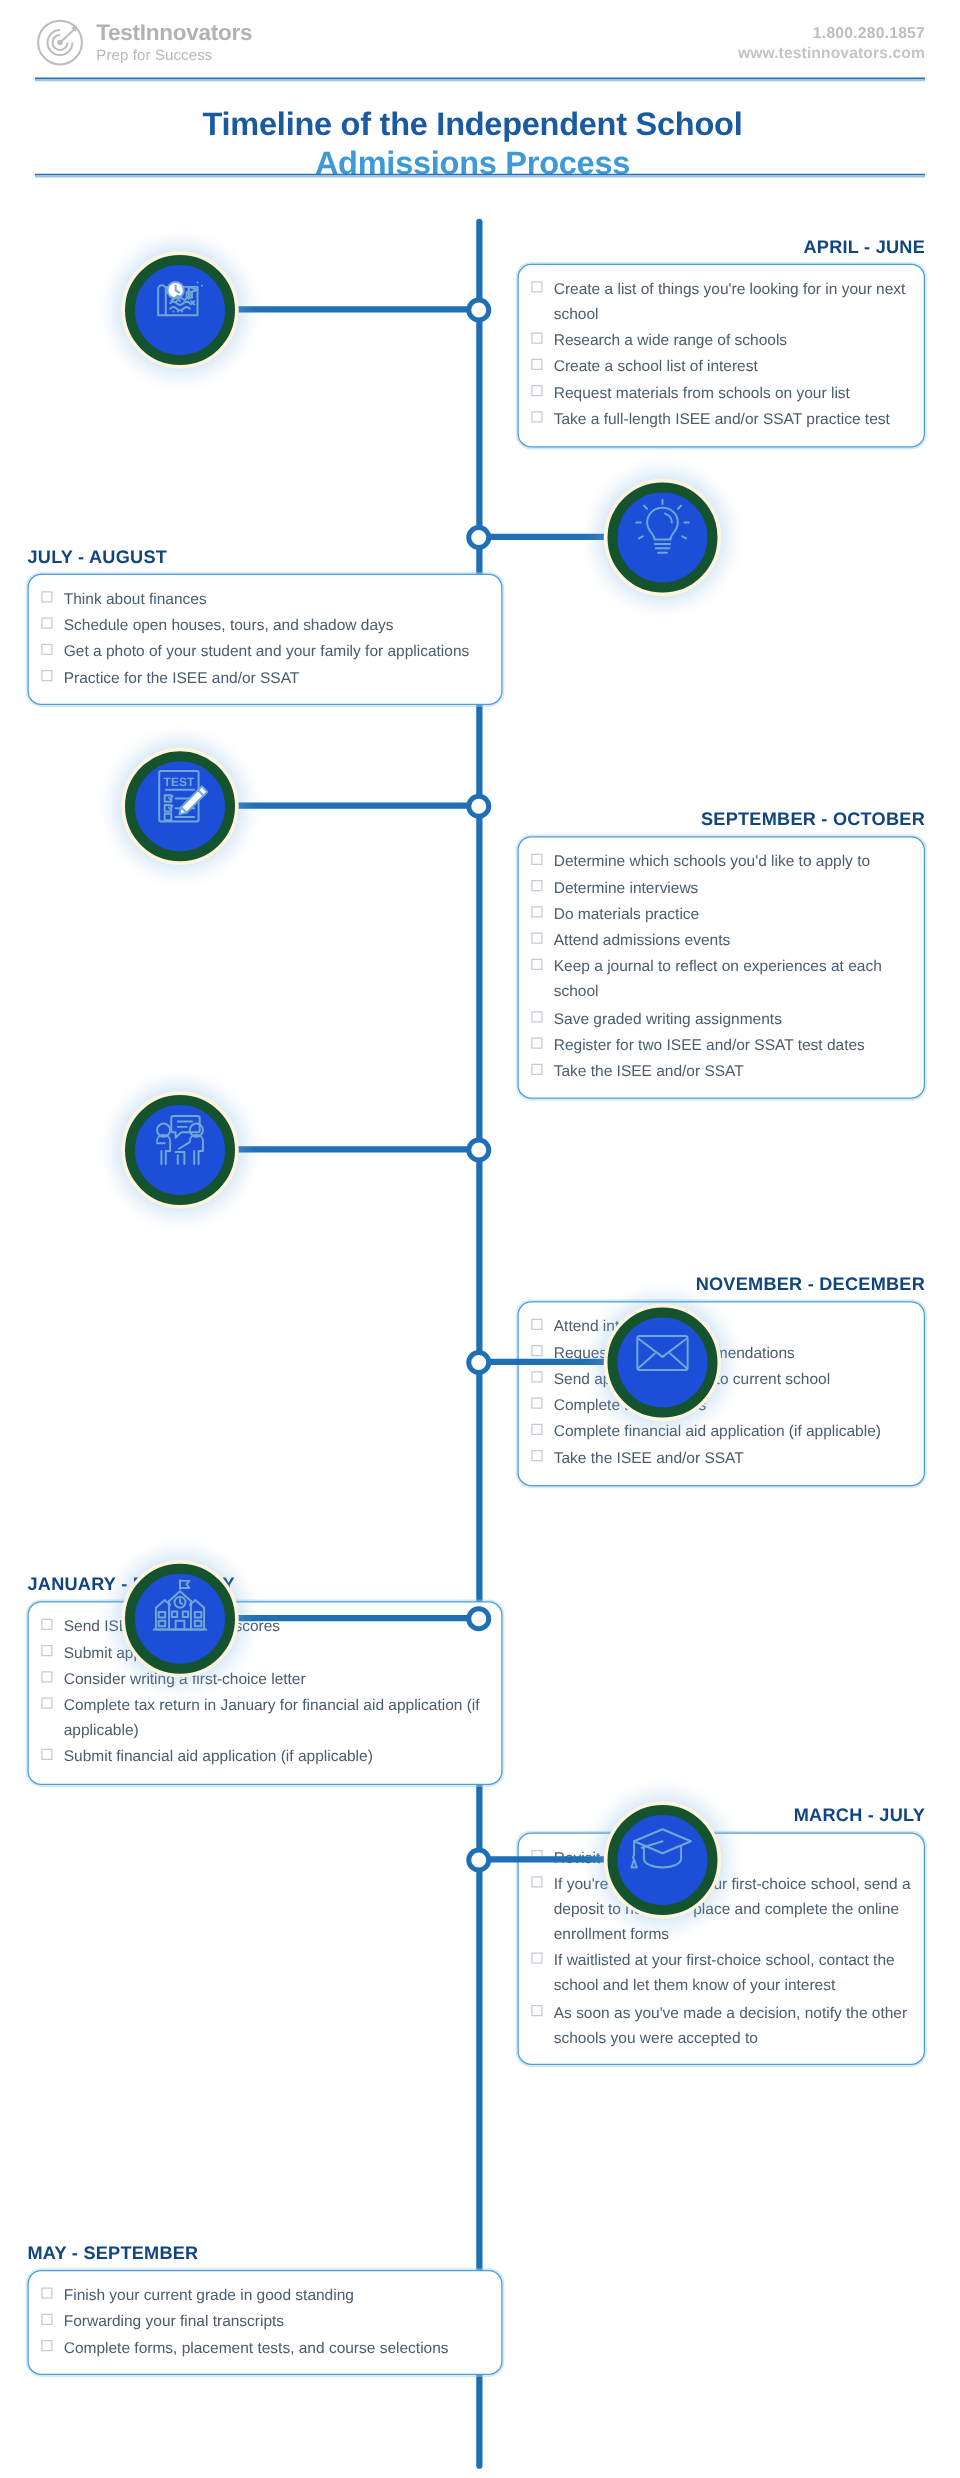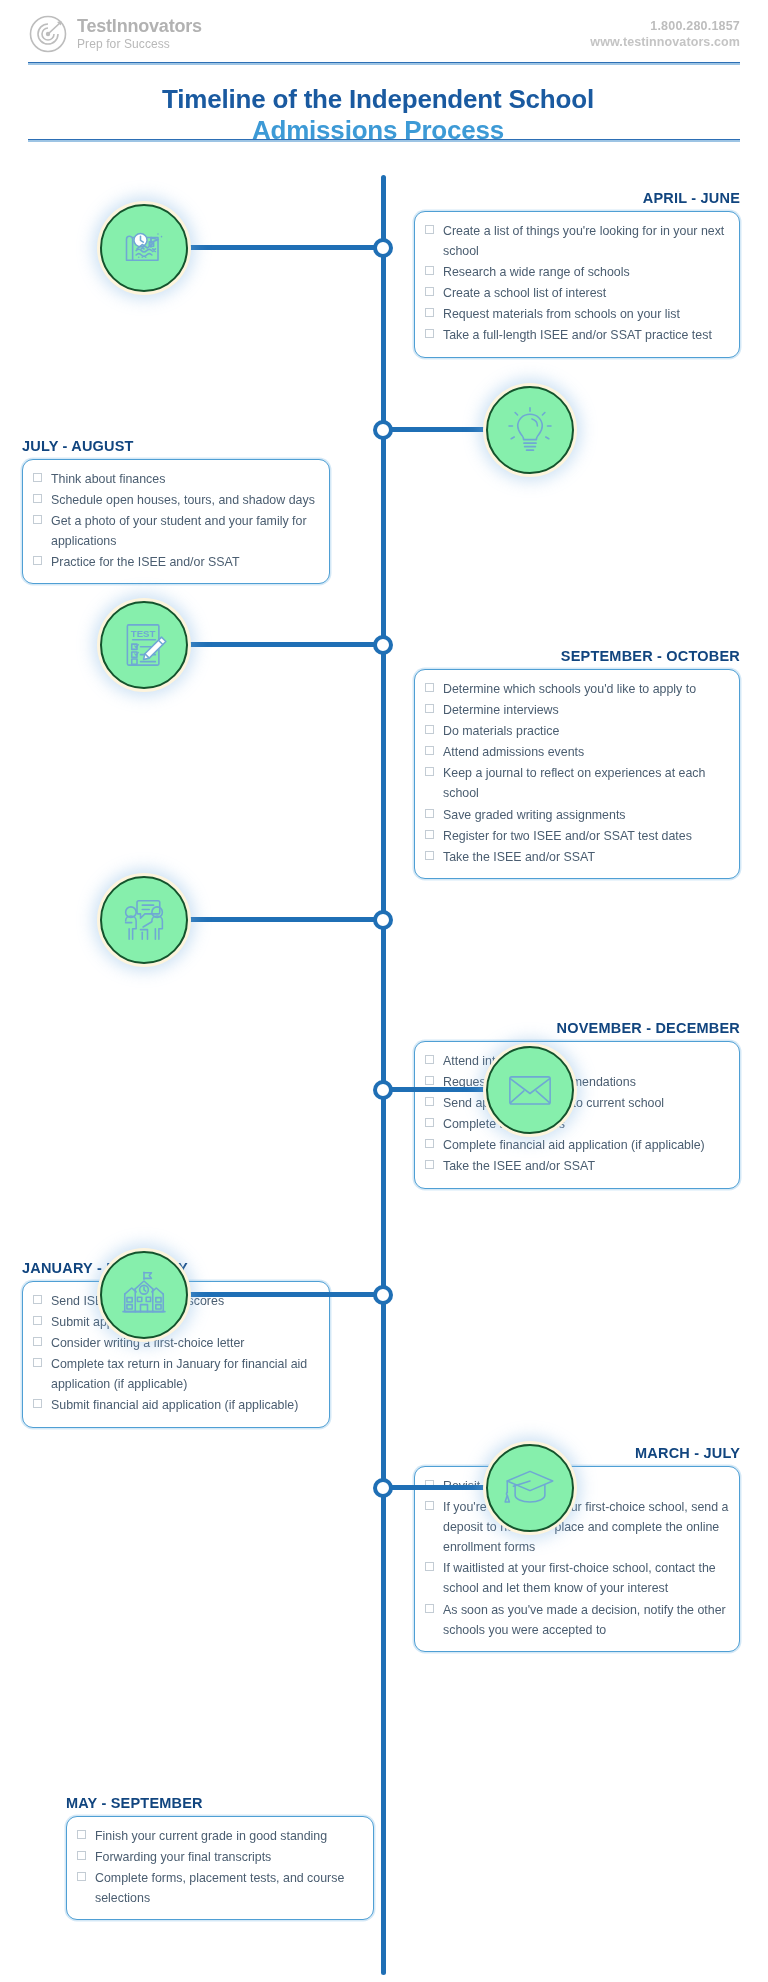--- a/index.html
+++ b/index.html
@@ -58,32 +58,32 @@
     background: #ffffff; border: 4px solid #1f6fb5; left: 373px;
     z-index: 5;
   }
   .connector {
     position: absolute; height: 5px; background: #1f6fb5; z-index: 2;
   }
 
   
   .bubble {
     position: absolute; width: 88px; height: 88px; border-radius: 50%;
-    background: #86efac;
-    border: 2px solid #14532d;
+    background: #1d4ed8;
+    border: 8px solid #14532d;
     box-shadow: 0 0 0 3px #fdf4dd, 0 0 16px 7px rgba(120,175,225,0.38);
-    display: flex; align-items: center; justify-content: center;
+    display: flex; align-items: flex-start; justify-content: center;
     z-index: 6;
   }
   .bubble svg { width: 56px; height: 56px; display: block; }
 
   
   .section { position: absolute; }
   .section.right { left: 414px; width: 326px; }
-  .section.left  { left: 22px;  width: 308px; }
+  .section.left  { left: 22px;  width: 380px; }
 
   .sec-title {
     font-size: 14.5px; font-weight: bold; color: #11457f;
     letter-spacing: 0.2px; margin-bottom: 5px;
   }
   .section.right .sec-title { text-align: right; }
   .section.left  .sec-title { text-align: left; }
 
   .card {
     border: 1.6px solid #4f9fd4;
@@ -340,21 +340,21 @@
   <div class="card">
     <ul>
       <li><span class="cb"></span><span>Revisit schools</span></li>
       <li><span class="cb"></span><span>If you're accepted to your first-choice school, send a deposit to hold your place and complete the online enrollment forms</span></li>
       <li><span class="cb"></span><span>If waitlisted at your first-choice school, contact the school and let them know of your interest</span></li>
       <li><span class="cb"></span><span>As soon as you've made a decision, notify the other schools you were accepted to</span></li>
     </ul>
   </div>
 </div>
 
-<div class="section left" style="top:1795px;margin-left:44px;">
+<div class="section left" style="top:1795px;">
   <div class="sec-title">MAY - SEPTEMBER</div>
   <div class="card">
     <ul>
       <li><span class="cb"></span><span>Finish your current grade in good standing</span></li>
       <li><span class="cb"></span><span>Forwarding your final transcripts</span></li>
       <li><span class="cb"></span><span>Complete forms, placement tests, and course selections</span></li>
     </ul>
   </div>
 </div>
 

